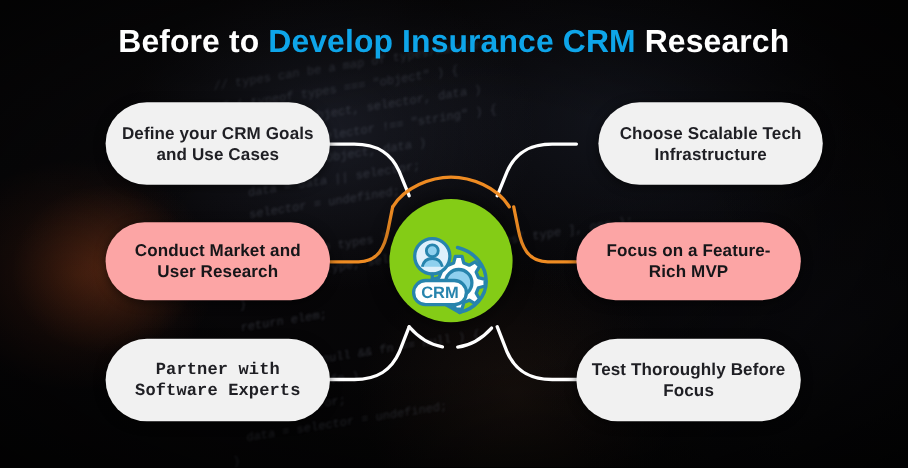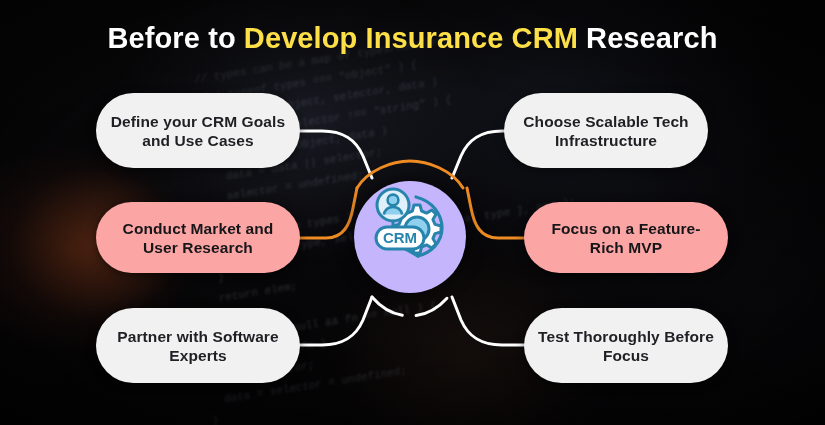--- a/index.html
+++ b/index.html
@@ -63,21 +63,21 @@
     left: 0;
     width: 825px;
     text-align: center;
     font-size: 29px;
     font-weight: bold;
     letter-spacing: 0.1px;
     color: #ffffff;
     z-index: 6;
     white-space: nowrap;
   }
-  .title .accent { color: #fde047; }
+  .title .accent { color: #0ea5e9; }
 
   
   .connectors {
     position: absolute;
     inset: 0;
     z-index: 2;
   }
 
   
   .pill {
@@ -101,37 +101,37 @@
     box-shadow: 0 2px 10px rgba(0,0,0,0.55);
   }
   .pill.orange {
     background: #fca5a5;
     color: #161619;
     box-shadow: 0 2px 10px rgba(0,0,0,0.55);
   }
 
   .p-tl { left: 96px;  top: 93px;  width: 204px; height: 75px; }
   .p-ml { left: 96px;  top: 202px; width: 204px; height: 71px; }
-  .p-bl { left: 96px;  top: 308px; width: 204px; height: 75px; }
-  .p-tr { left: 504px; top: 93px;  width: 204px; height: 75px; }
+  .p-bl { left: 96px;  top: 308px; width: 204px; height: 75px; font-family: Liberation Mono, monospace; }
+  .p-tr { left: 544px; top: 93px;  width: 204px; height: 75px; }
   .p-mr { left: 524px; top: 202px; width: 204px; height: 71px; }
   .p-br { left: 524px; top: 308px; width: 204px; height: 75px; }
 
   
   .hub {
     position: absolute;
     left: 354px;
     top: 181px;
     width: 112px;
     height: 112px;
     border-radius: 50%;
-    background: #c4b5fd;
+    background: #84cc16;
     z-index: 5;
     display: flex;
-    align-items: flex-start;
+    align-items: flex-end;
     justify-content: center;
     box-shadow: 0 0 18px rgba(0,0,0,0.6);
   }
   .hub svg { display: block; }
 </style>
 </head>
 <body>
 
 <div id="infographic">
 

